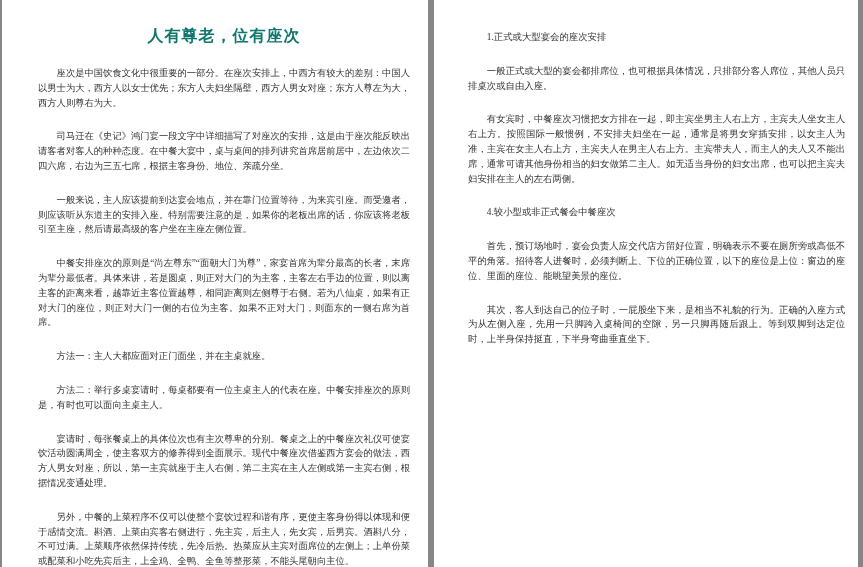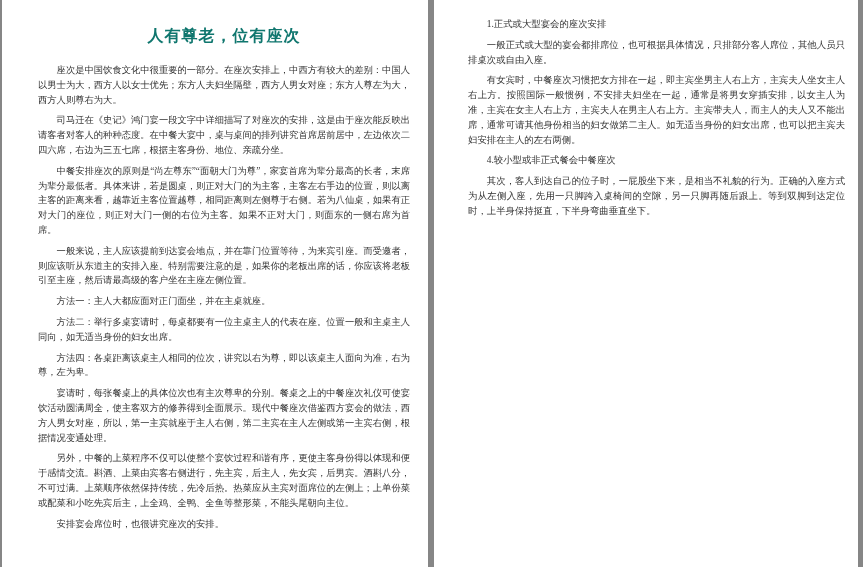--- a/index.html
+++ b/index.html
@@ -61,52 +61,52 @@
     font-size: 16px;
     font-weight: bold;
     text-align: center;
     margin: 2px 0 16px 0;
     letter-spacing: 1px;
     color: #0f766e;
   }
   .para {
     font-size: 9.3px;
     line-height: 14.8px;
-    margin: 6px 0;
+    margin: 19px 0;
     text-align: justify;
     text-indent: 2em;
     letter-spacing: 0;
     color: #323232;
   }
   .page-right .para {
     font-size: 9.4px;
   }
 </style>
 </head>
 <body>
 
 <div class="edge-strip-left"></div>
 
 <div class="page page-left">
   <h1 class="doc-title">人有尊老，位有座次</h1>
   <p class="para">座次是中国饮食文化中很重要的一部分。在座次安排上，中西方有较大的差别：中国人以男士为大，西方人以女士优先；东方人夫妇坐隔壁，西方人男女对座；东方人尊左为大，西方人则尊右为大。</p>
   <p class="para">司马迁在《史记》鸿门宴一段文字中详细描写了对座次的安排，这是由于座次能反映出请客者对客人的种种态度。在中餐大宴中，桌与桌间的排列讲究首席居前居中，左边依次二四六席，右边为三五七席，根据主客身份、地位、亲疏分坐。</p>
+  <p class="para">一般来说，主人应该提前到达宴会地点，并在靠门位置等待，为来宾引座。而受邀者，则应该听从东道主的安排入座。特别需要注意的是，如果你的老板出席的话，你应该将老板引至主座，然后请最高级的客户坐在主座左侧位置。</p>
   <p class="para">中餐安排座次的原则是“尚左尊东”“面朝大门为尊”，家宴首席为辈分最高的长者，末席为辈分最低者。具体来讲，若是圆桌，则正对大门的为主客，主客左右手边的位置，则以离主客的距离来看，越靠近主客位置越尊，相同距离则左侧尊于右侧。若为八仙桌，如果有正对大门的座位，则正对大门一侧的右位为主客。如果不正对大门，则面东的一侧右席为首席。</p>
-  <p class="para">一般来说，主人应该提前到达宴会地点，并在靠门位置等待，为来宾引座。而受邀者，则应该听从东道主的安排入座。特别需要注意的是，如果你的老板出席的话，你应该将老板引至主座，然后请最高级的客户坐在主座左侧位置。</p>
   <p class="para">方法一：主人大都应面对正门面坐，并在主桌就座。</p>
-  <p class="para">方法二：举行多桌宴请时，每桌都要有一位主桌主人的代表在座。位置一般和主桌主人同向，如无适当身份的妇女出席。</p>
-  <p class="para">方法四：各桌距离该桌主人相同的位次，讲究以右为尊，即以该桌主人面向为准，右为尊，左为卑。</p>
+  <p class="para">方法二：举行多桌宴请时，每桌都要有一位主桌主人的代表在座。中餐安排座次的原则是，有时也可以面向主桌主人。</p>
   <p class="para">宴请时，每张餐桌上的具体位次也有主次尊卑的分别。餐桌之上的中餐座次礼仪可使宴饮活动圆满周全，使主客双方的修养得到全面展示。现代中餐座次借鉴西方宴会的做法，西方人男女对座，所以，第一主宾就座于主人右侧，第二主宾在主人左侧或第一主宾右侧，根据情况变通处理。</p>
   <p class="para">另外，中餐的上菜程序不仅可以使整个宴饮过程和谐有序，更使主客身份得以体现和便于感情交流。斟酒、上菜由宾客右侧进行，先主宾，后主人，先女宾，后男宾。酒斟八分，不可过满。上菜顺序依然保持传统，先冷后热。热菜应从主宾对面席位的左侧上；上单份菜或配菜和小吃先宾后主，上全鸡、全鸭、全鱼等整形菜，不能头尾朝向主位。</p>
   <p class="para">安排宴会席位时，也很讲究座次的安排。</p>
 </div>
 
 <div class="gutter"></div>
 
 <div class="page page-right">
   <p class="para">1.正式或大型宴会的座次安排</p>
   <p class="para">一般正式或大型的宴会都排席位，也可根据具体情况，只排部分客人席位，其他人员只排桌次或自由入座。</p>
   <p class="para">有女宾时，中餐座次习惯把女方排在一起，即主宾坐男主人右上方，主宾夫人坐女主人右上方。按照国际一般惯例，不安排夫妇坐在一起，通常是将男女穿插安排，以女主人为准，主宾在女主人右上方，主宾夫人在男主人右上方。主宾带夫人，而主人的夫人又不能出席，通常可请其他身份相当的妇女做第二主人。如无适当身份的妇女出席，也可以把主宾夫妇安排在主人的左右两侧。</p>
   <p class="para">4.较小型或非正式餐会中餐座次</p>
+  <p class="para">首先，预订场地时，宴会负责人应交代店方留好位置，明确表示不要在厕所旁或高低不平的角落。招待客人进餐时，必须判断上、下位的正确位置，以下的座位是上位：窗边的座位、里面的座位、能眺望美景的座位。</p>
   <p class="para">其次，客人到达自己的位子时，一屁股坐下来，是相当不礼貌的行为。正确的入座方式为从左侧入座，先用一只脚跨入桌椅间的空隙，另一只脚再随后跟上。等到双脚到达定位时，上半身保持挺直，下半身弯曲垂直坐下。</p>
 </div>
 
 <div class="edge-strip-right"></div>
 
 </body></html>

